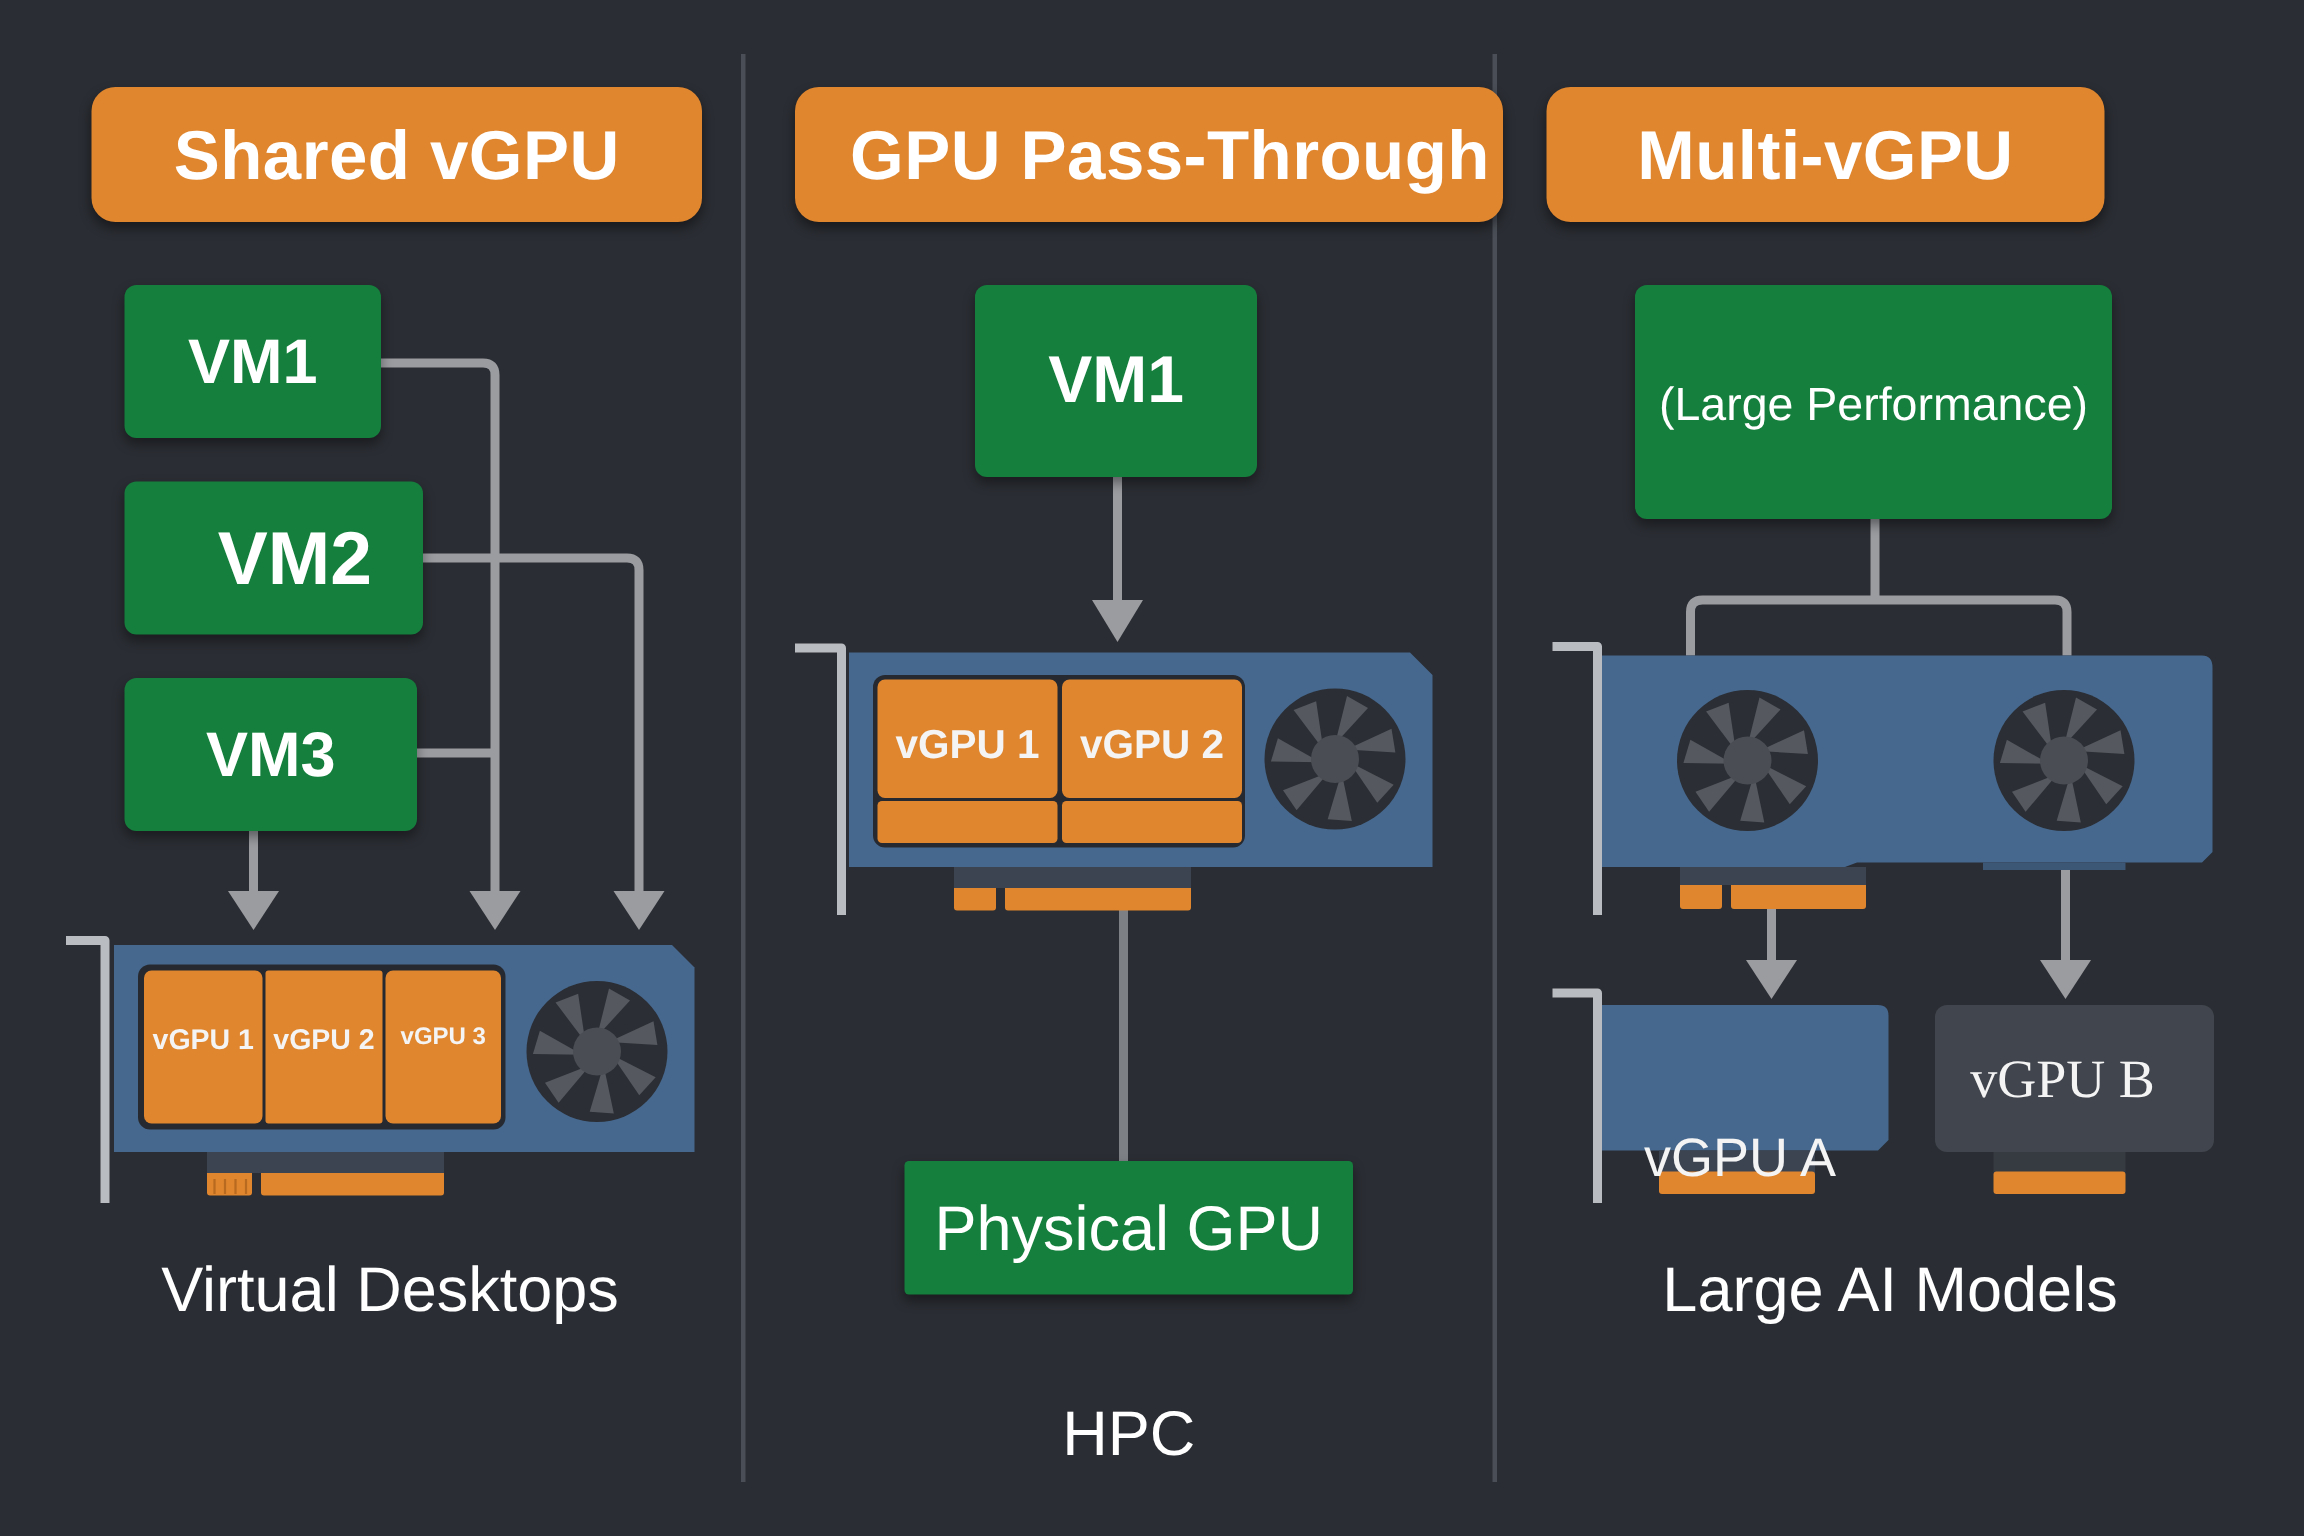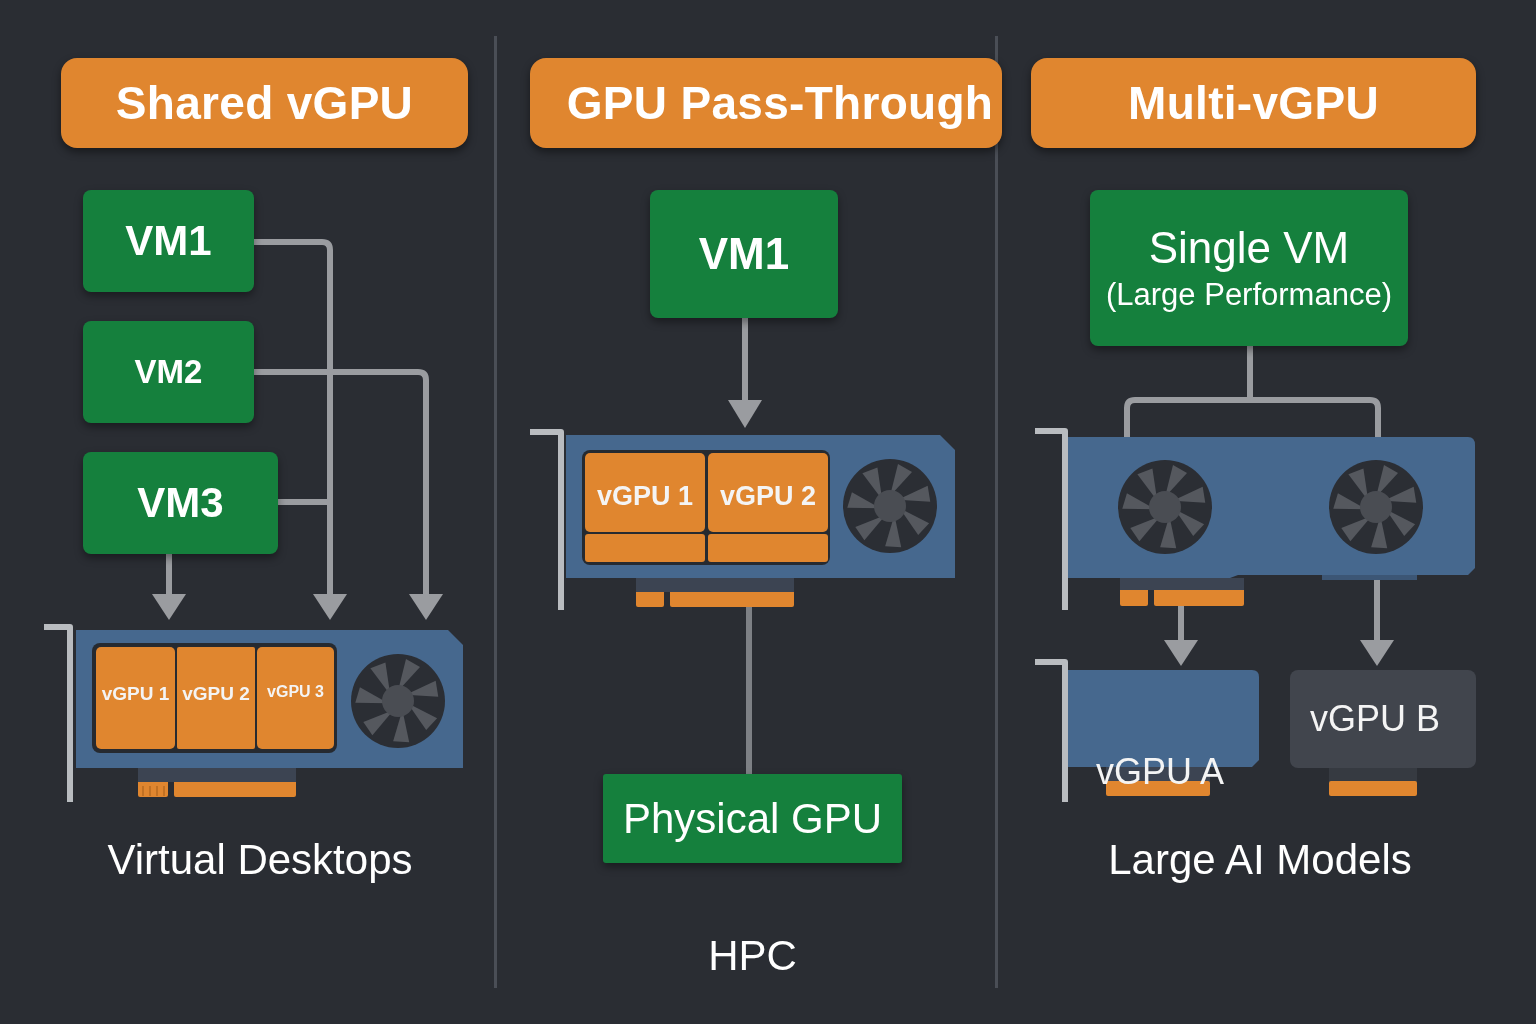--- a/index.html
+++ b/index.html
@@ -17,21 +17,21 @@
   svg.layer { position:absolute; left:0; top:0; }
 </style>
 </head>
 <body>
 
 <div class="divider" style="left:494px;"></div>
 <div class="divider" style="left:995px;"></div>
 
 <div class="header" style="left:61px;width:407px;">Shared vGPU</div>
 <div class="header" style="left:530px;width:444px;padding-left:28px;">GPU Pass-Through</div>
-<div class="header" style="left:1031px;width:445px;">Multi-vGPU</div>
+<div class="header" style="left:1031px;width:372px;">Multi-vGPU</div>
 
 <svg class="layer" width="1536" height="1024" viewBox="0 0 1536 1024">
   <defs>
     <marker id="arr" markerWidth="10" markerHeight="10" refX="5" refY="5" orient="auto" markerUnits="userSpaceOnUse"></marker>
     <g id="fan">
       <circle r="47" fill="#2b2e34"></circle>
       <g fill="#55585e">
         <path d="M0,-10 L8,-42 L22,-34 Z" transform="rotate(0)"></path>
         <path d="M0,-10 L8,-42 L22,-34 Z" transform="rotate(51)"></path>
         <path d="M0,-10 L8,-42 L22,-34 Z" transform="rotate(103)"></path>
@@ -127,21 +127,21 @@
   <g>
     <rect x="1290" y="670" width="186" height="98" rx="8" fill="#41454d"></rect>
     <rect x="1329" y="768" width="88" height="14" fill="#363a41"></rect>
     <rect x="1329" y="781" width="88" height="15" fill="#e0862f" rx="2"></rect>
   </g>
 </svg>
 
 <div class="box" style="left:83px;top:190px;width:171px;height:102px;font-size:42px;">
     <span>VM1</span>
   </div>
-<div class="box" style="left:83px;top:321px;width:171px;height:102px;font-size:33px;">
+<div class="box" style="left:83px;top:321px;width:171px;height:102px;font-size:50px;padding-left:28px;">
     <span>VM2</span>
   </div>
 <div class="box" style="left:83px;top:452px;width:195px;height:102px;font-size:42px;">
     <span>VM3</span>
   </div>
 
 <div class="abs" style="left:96px;top:683px;width:79px;text-align:center;font-weight:bold;font-size:19px;">vGPU 1</div>
 <div class="abs" style="left:177px;top:683px;width:78px;text-align:center;font-weight:bold;font-size:19px;">vGPU 2</div>
 <div class="abs" style="left:257px;top:683px;width:77px;text-align:center;font-weight:bold;font-size:16px;">vGPU 3</div>
 
@@ -151,18 +151,17 @@
     <span>VM1</span>
   </div>
 <div class="abs" style="left:585px;top:481px;width:120px;text-align:center;font-weight:bold;font-size:27px;">vGPU 1</div>
 <div class="abs" style="left:708px;top:481px;width:120px;text-align:center;font-weight:bold;font-size:27px;">vGPU 2</div>
 <div class="box" style="left:603px;top:774px;width:299px;height:89px;font-size:42px;font-weight:normal;border-radius:3px;">
     <span>Physical GPU</span>
   </div>
 <div class="caption" style="left:600px;top:932px;width:305px;">HPC</div>
 
 <div class="box" style="left:1090px;top:190px;width:318px;height:156px;">
-  <span style="font-size:44px;font-weight:normal;">Single VM</span>
   <span style="font-size:31px;font-weight:normal;margin-top:4px;">(Large Performance)</span>
 </div>
 <div class="abs" style="left:1068px;top:723px;width:184px;text-align:center;font-size:36px;font-weight:normal;margin-top:28px;">vGPU A</div>
-<div class="abs" style="left:1290px;top:698px;width:170px;text-align:center;font-size:36px;font-weight:normal;">vGPU B</div>
+<div class="abs" style="left:1290px;top:698px;width:170px;text-align:center;font-size:36px;font-weight:normal;font-family:Liberation Serif, serif;">vGPU B</div>
 <div class="caption" style="left:1060px;top:836px;width:400px;">Large AI Models</div>
 
 </body></html>

